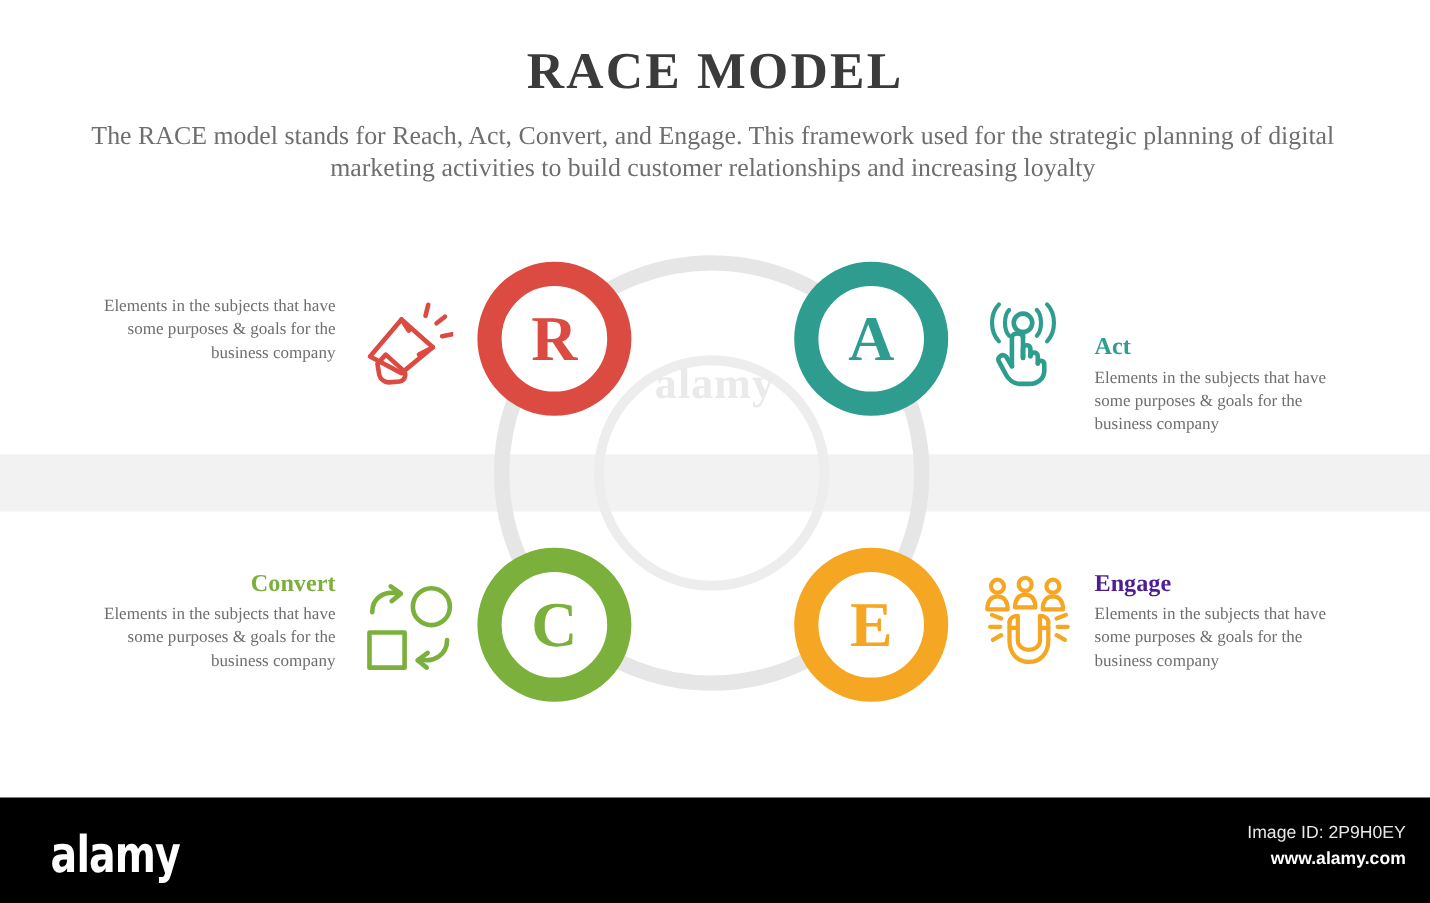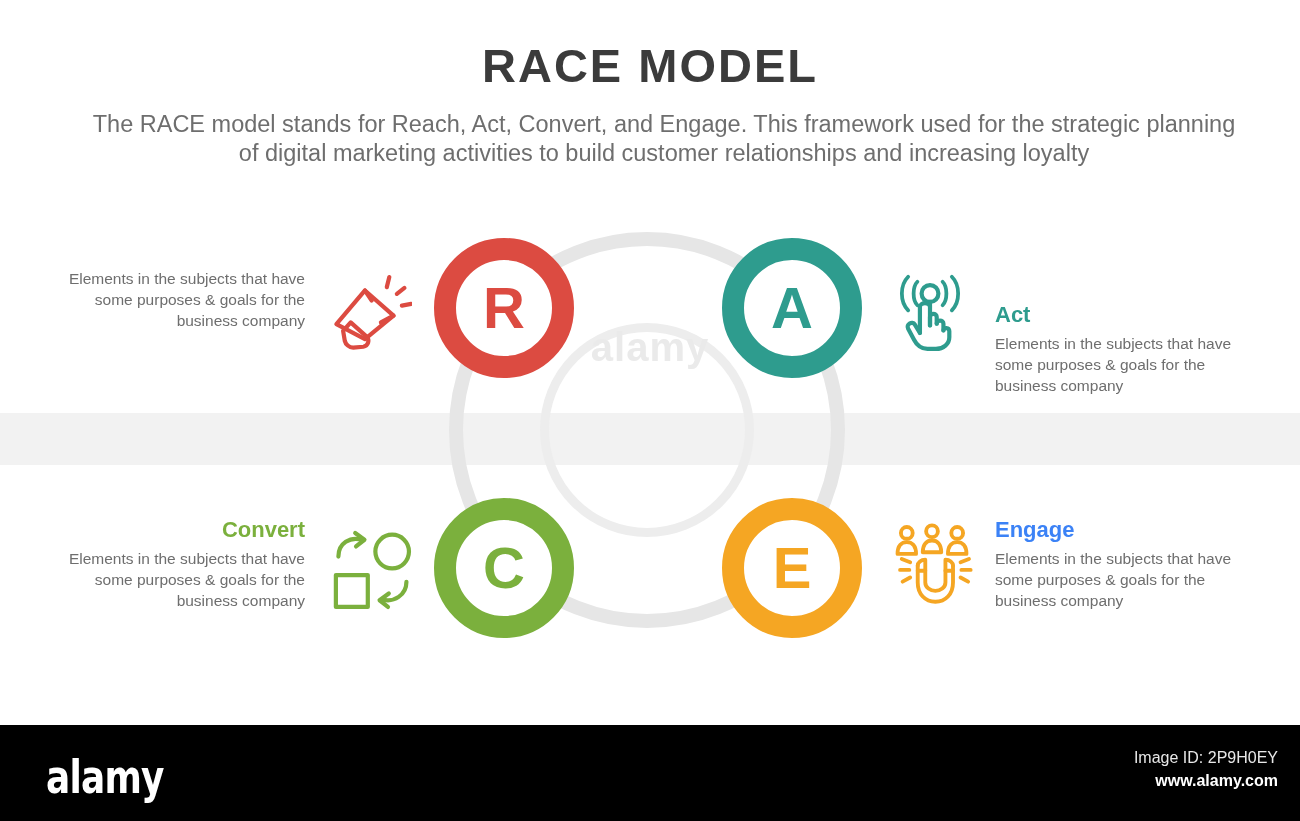--- a/index.html
+++ b/index.html
@@ -10,20 +10,21 @@
     position:relative;
     overflow:hidden;
   }
 
   
   .canvas {
     position:absolute;
     left:0; top:0;
     width:1300px; height:725px;
     background:#ffffff;
+    font-family:Liberation Serif, serif;
   }
 
   
   .grey-band {
     position:absolute;
     left:0; top:413px;
     width:1300px; height:52px;
     background:#f2f2f2;
     z-index:1;
   }
@@ -35,21 +36,21 @@
     width:1300px;
     text-align:center;
     font-size:47px;
     font-weight:bold;
     letter-spacing:2px;
     color:#3b3b3b;
     z-index:4;
   }
   .subtitle {
     position:absolute;
-    left:84px; top:110px;
+    left:68px; top:110px;
     width:1160px;
     text-align:center;
     font-size:23.5px;
     line-height:29px;
     color:#6e6e6e;
     font-weight:400;
     z-index:4;
   }
 
   
@@ -204,21 +205,21 @@
     <h3 style="color:#2e9c8e;">Act</h3>
     <p>Elements in the subjects that have  some purposes &amp; goals for the  business company</p>
   </div>
 
   <div class="block blk-convert">
     <h3 style="color:#7bb03d;">Convert</h3>
     <p>Elements in the subjects that have  some purposes &amp; goals for the  business company</p>
   </div>
 
   <div class="block blk-engage">
-    <h3 style="color:#3b82f6;">Engage</h3>
+    <h3 style="color:#4c1d95;">Engage</h3>
     <p>Elements in the subjects that have  some purposes &amp; goals for the  business company</p>
   </div>
 
   <div class="icon-box ico-reach">
     <svg viewBox="0 0 100 100" fill="none" stroke="#dc4b41" stroke-width="5" stroke-linecap="round" stroke-linejoin="round">
       <path d="M10 62 L44 22 L78 52 L44 80 Z"></path>
       <path d="M44 22 L52 34 M78 52 L63 60"></path>
       <path d="M18 70 L27 60 L46 77 C50 81 48 88 42 89 L30 90 C25 90 21 86 20 82 Z"></path>
       <path d="M70 18 L73 6"></path>
       <path d="M82 26 L91 19"></path>

